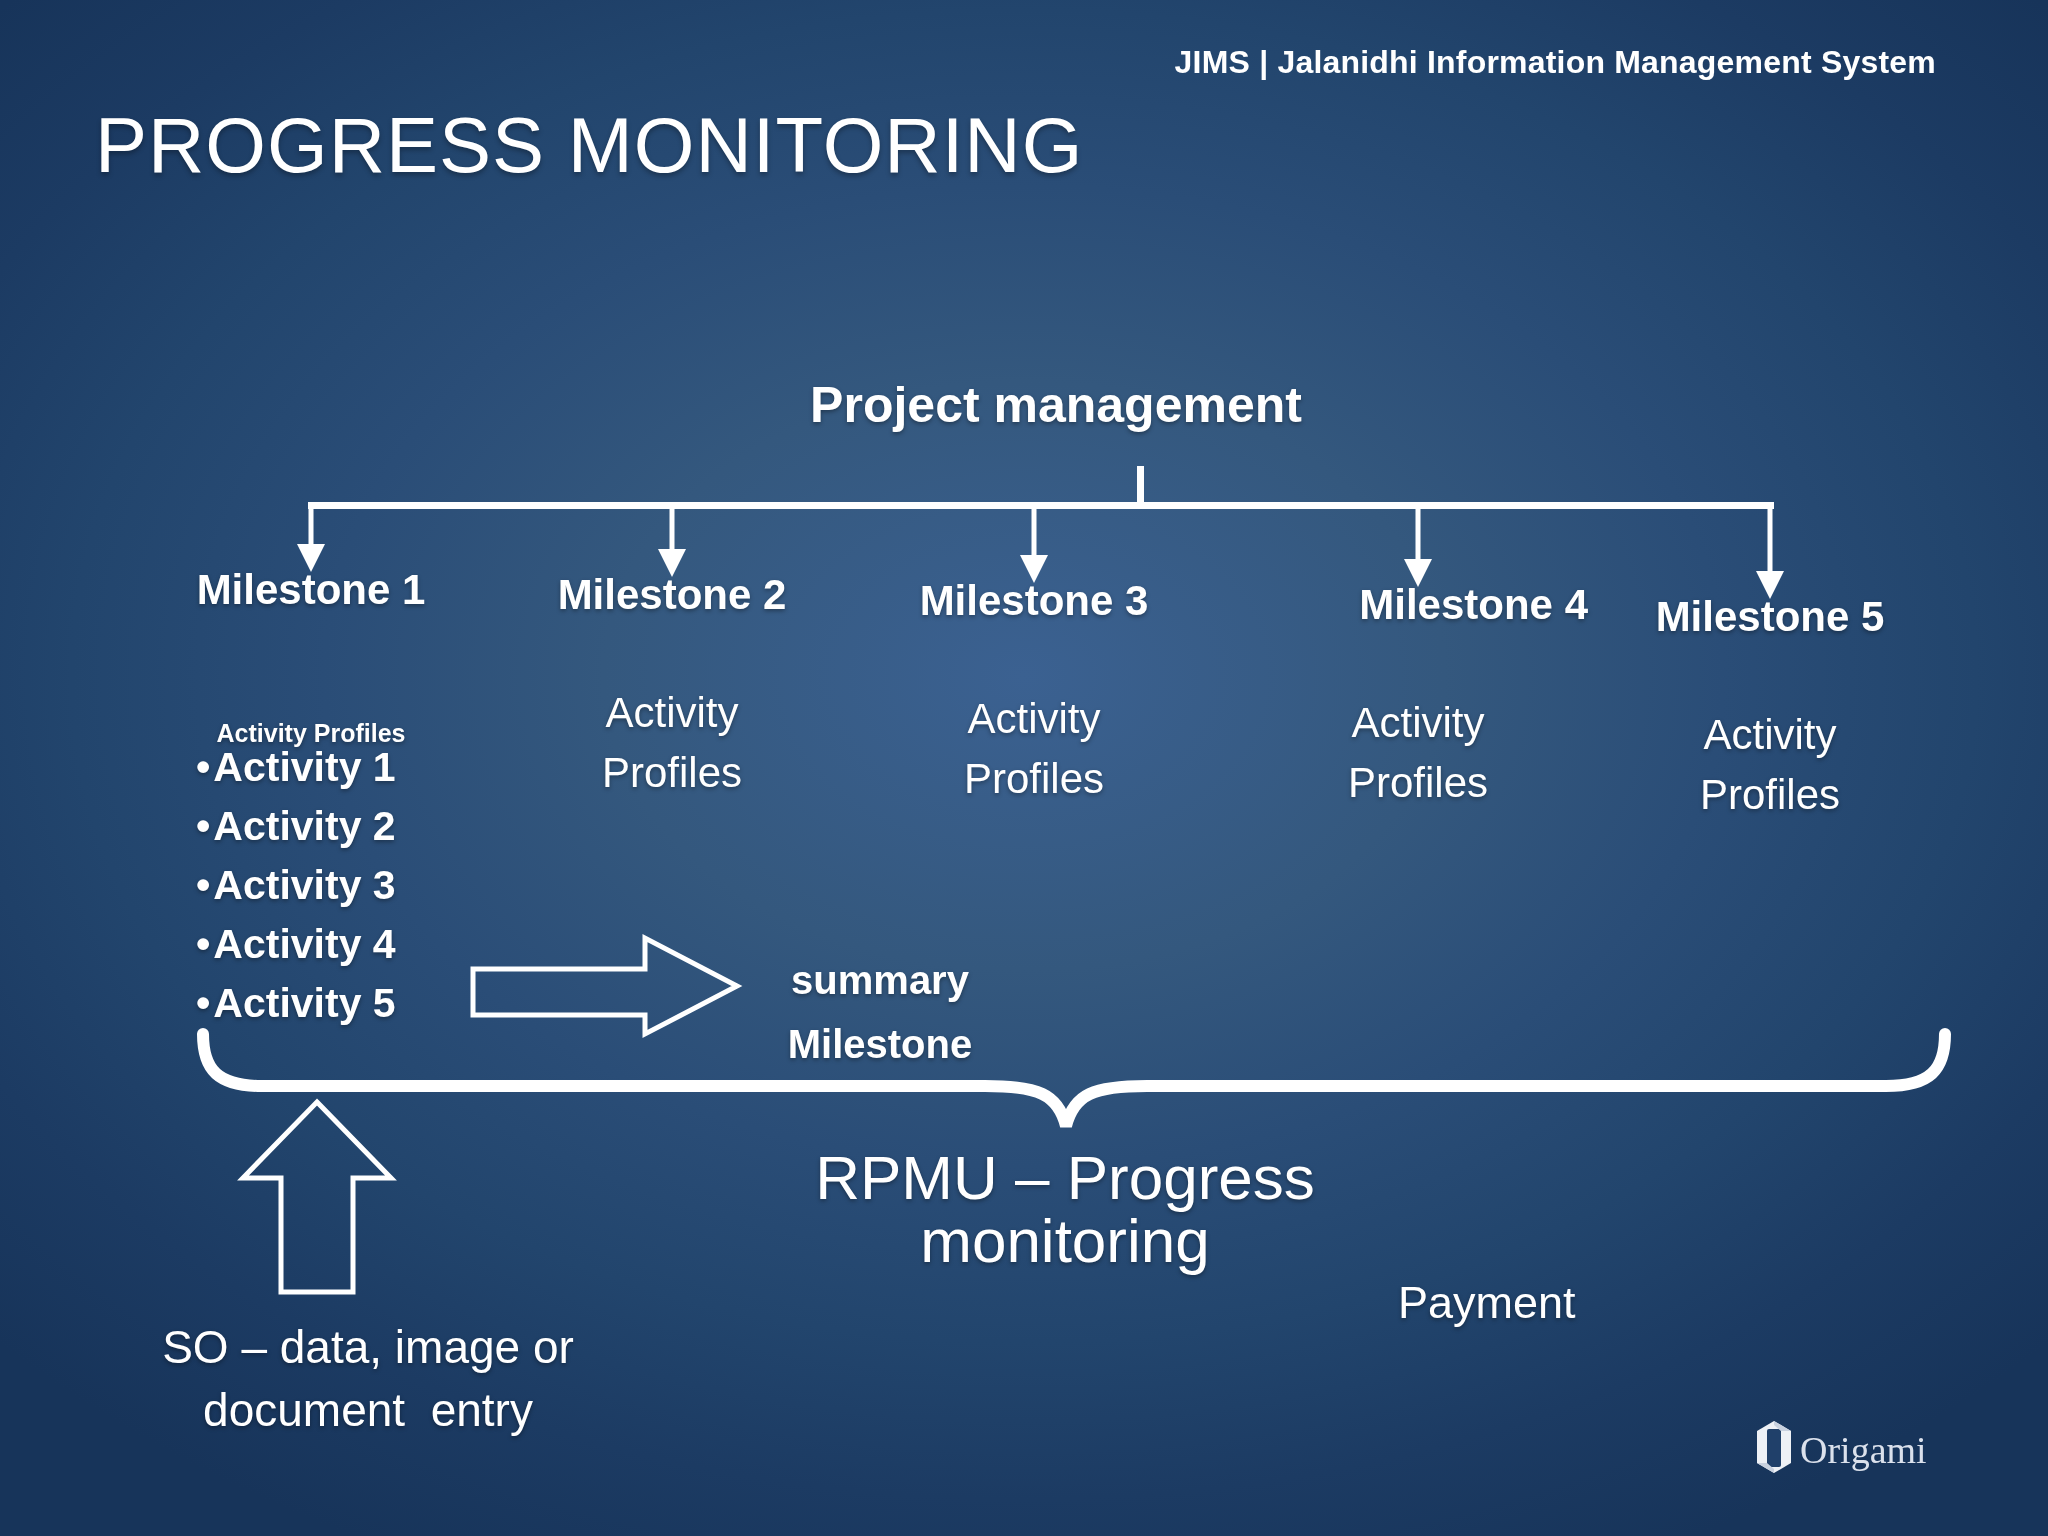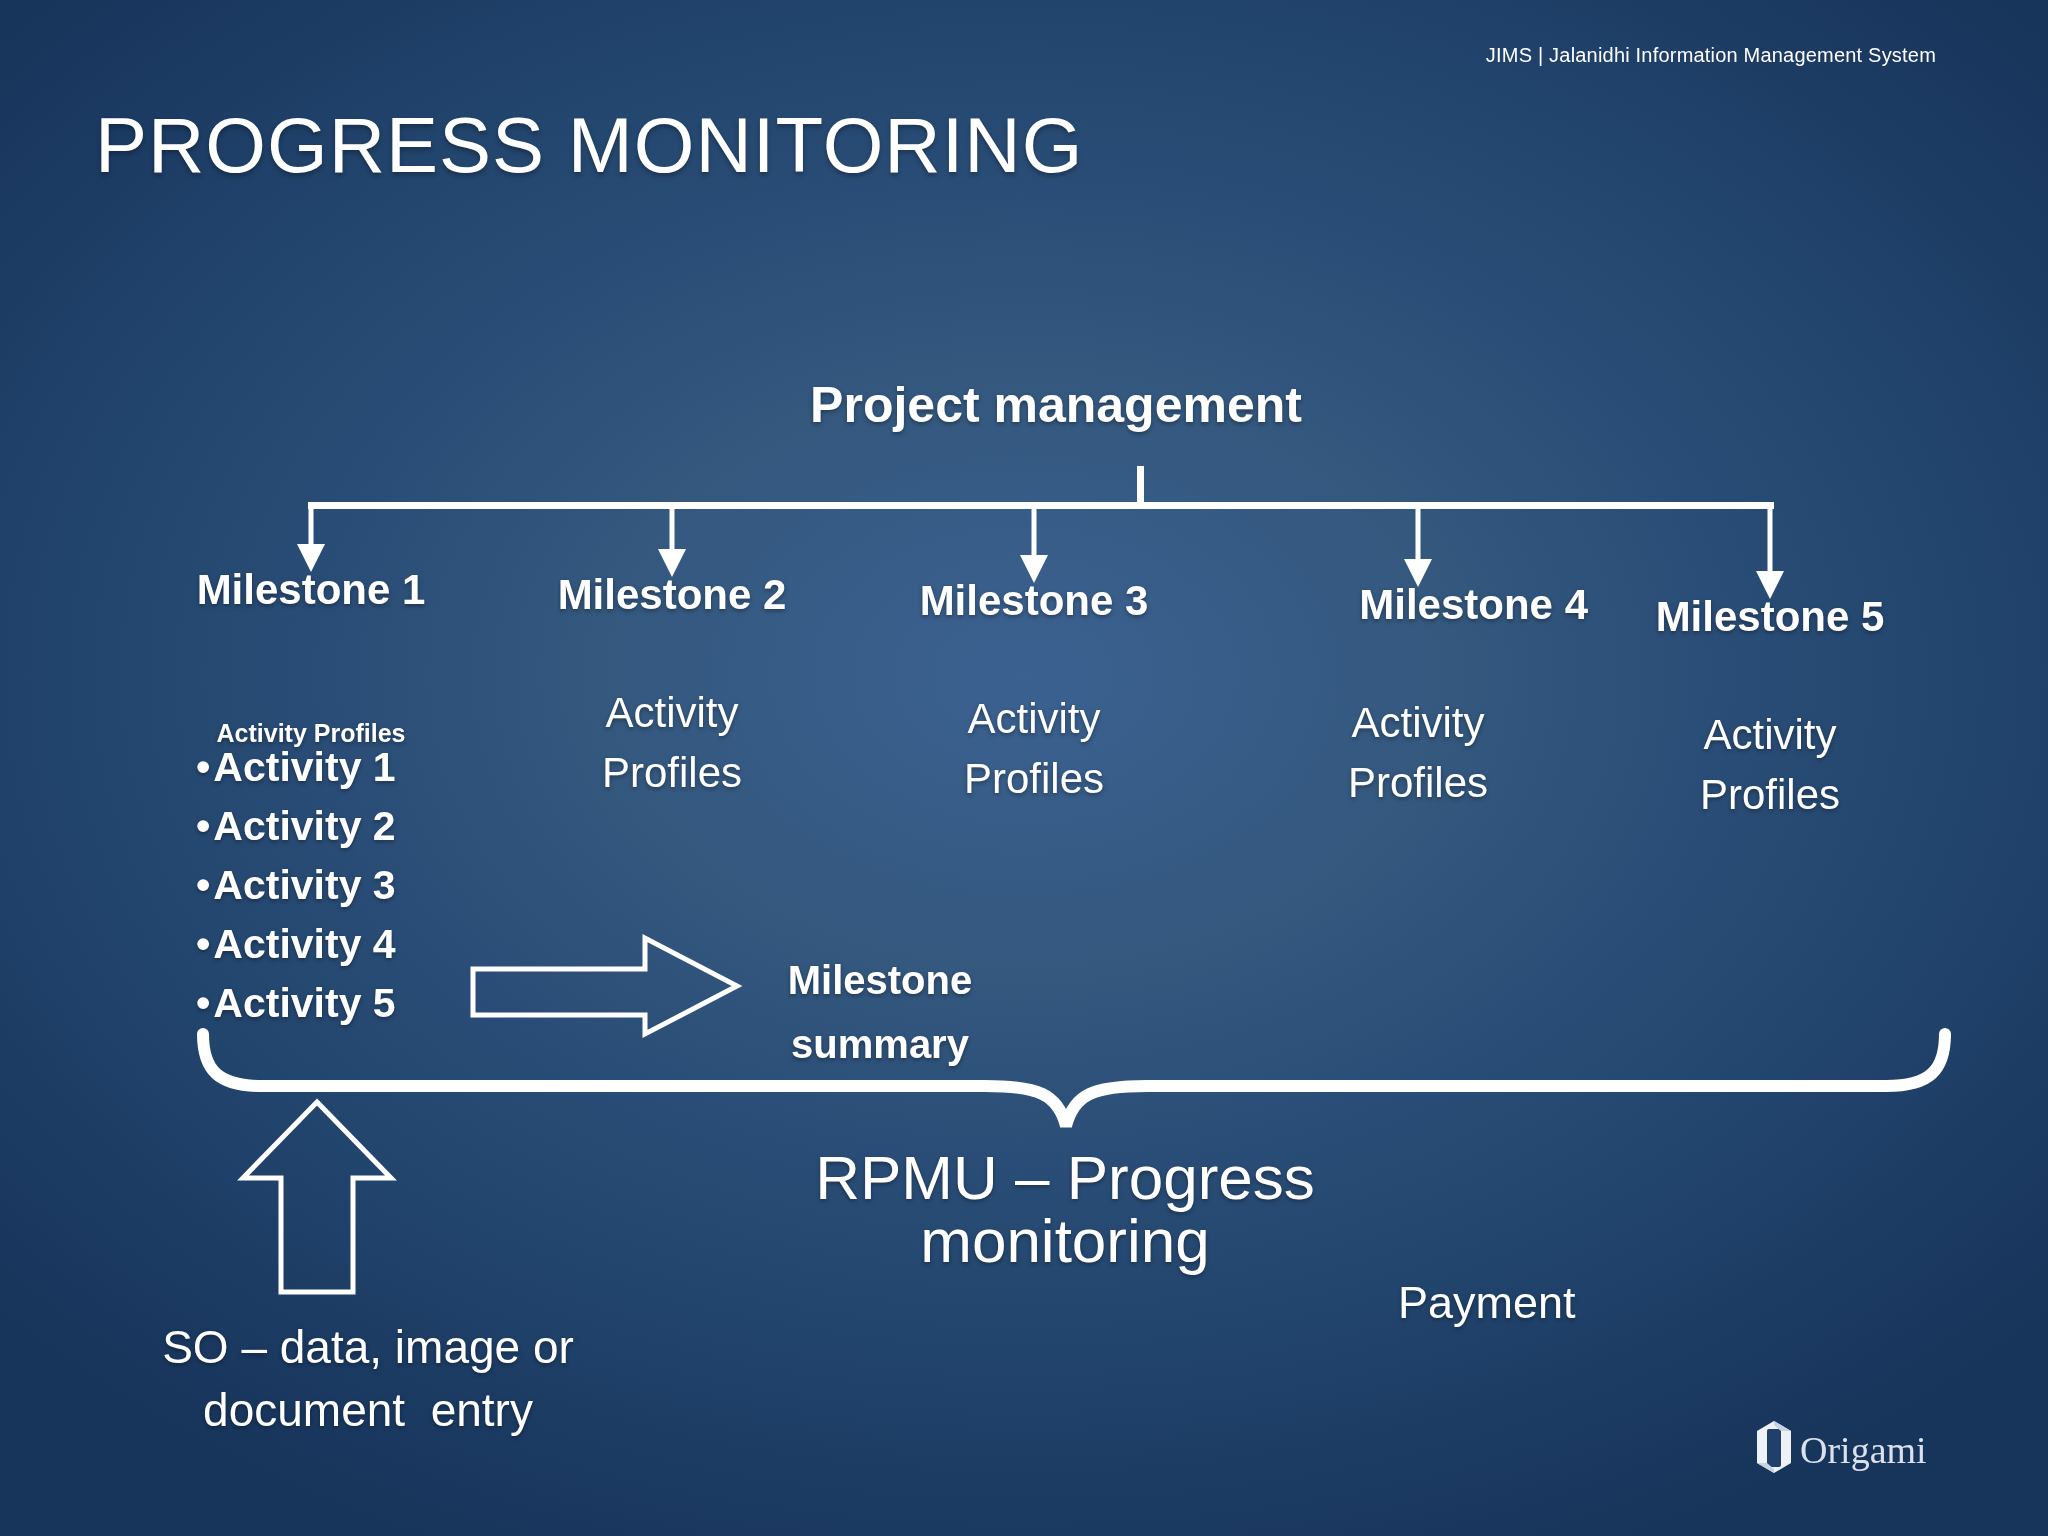--- a/index.html
+++ b/index.html
@@ -9,21 +9,21 @@
     overflow:hidden;
     font-family:"Liberation Sans",sans-serif;
     color:#ffffff;
     background:
       radial-gradient(ellipse 1400px 980px at 50% 44%,
         #3b6191 0%, #34587e 30%, #2a4d77 50%, #22456d 68%, #1c3b63 84%, #17345a 100%);
   }
   .abs{position:absolute;}
   .shadow{text-shadow:0 2px 4px rgba(0,0,0,0.35);}
   .header-small{
-    font-size:20px;font-weight:400;letter-spacing:0.2px;
+    font-size:32px;font-weight:700;letter-spacing:0.2px;
   }
   .slide-title{
     font-size:78px;font-weight:400;letter-spacing:1px;
     text-shadow:0 3px 5px rgba(0,0,0,0.3);
   }
   .root-label{
     font-size:50px;font-weight:700;text-align:center;white-space:nowrap;
     transform:translateX(-50%);
   }
   .ms-label{
@@ -152,22 +152,22 @@
     <div>Profiles</div>
   </div>
 
   <div class="abs ms-label shadow" style="left:1770px;top:593px;">Milestone 5</div>
   <div class="abs profile-lines shadow" style="left:1770px;top:705px;">
     <div>Activity</div>
     <div>Profiles</div>
   </div>
 
   <div class="abs summary-label shadow" style="left:710px;top:948px;">
+    <div>summary</div>
     <div>Milestone</div>
-    <div>summary</div>
   </div>
 
   <div class="abs rpmu-label shadow" style="left:805px;top:1146px;">
     <div>RPMU – Progress</div>
     <div>monitoring</div>
   </div>
 
   <div class="abs payment-label shadow" style="left:1398px;top:1266px;">
     <div>Payment</div>
   </div>

